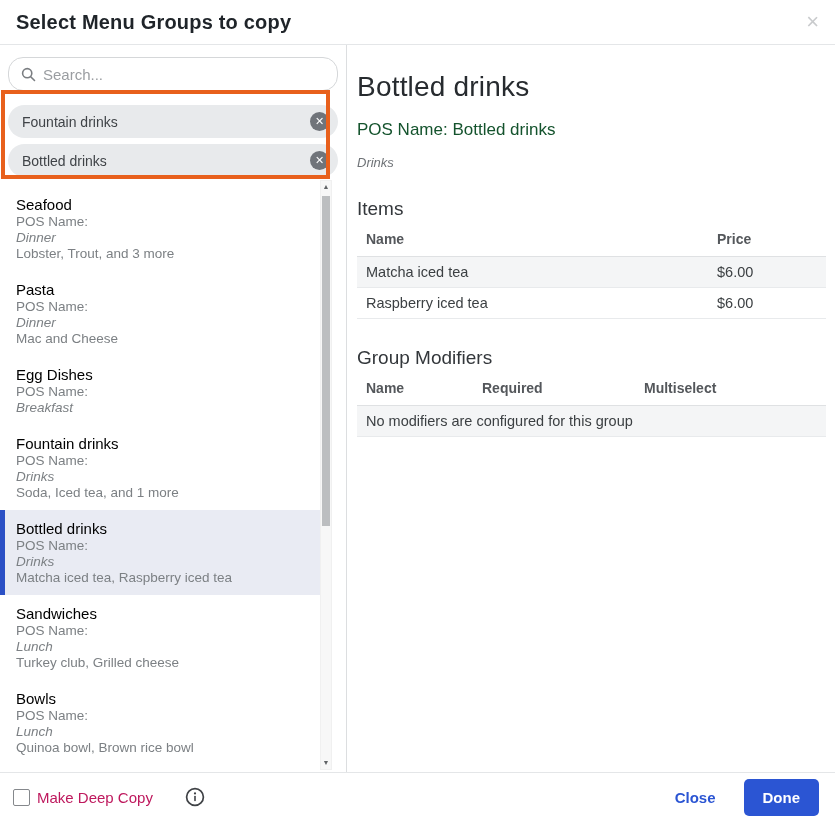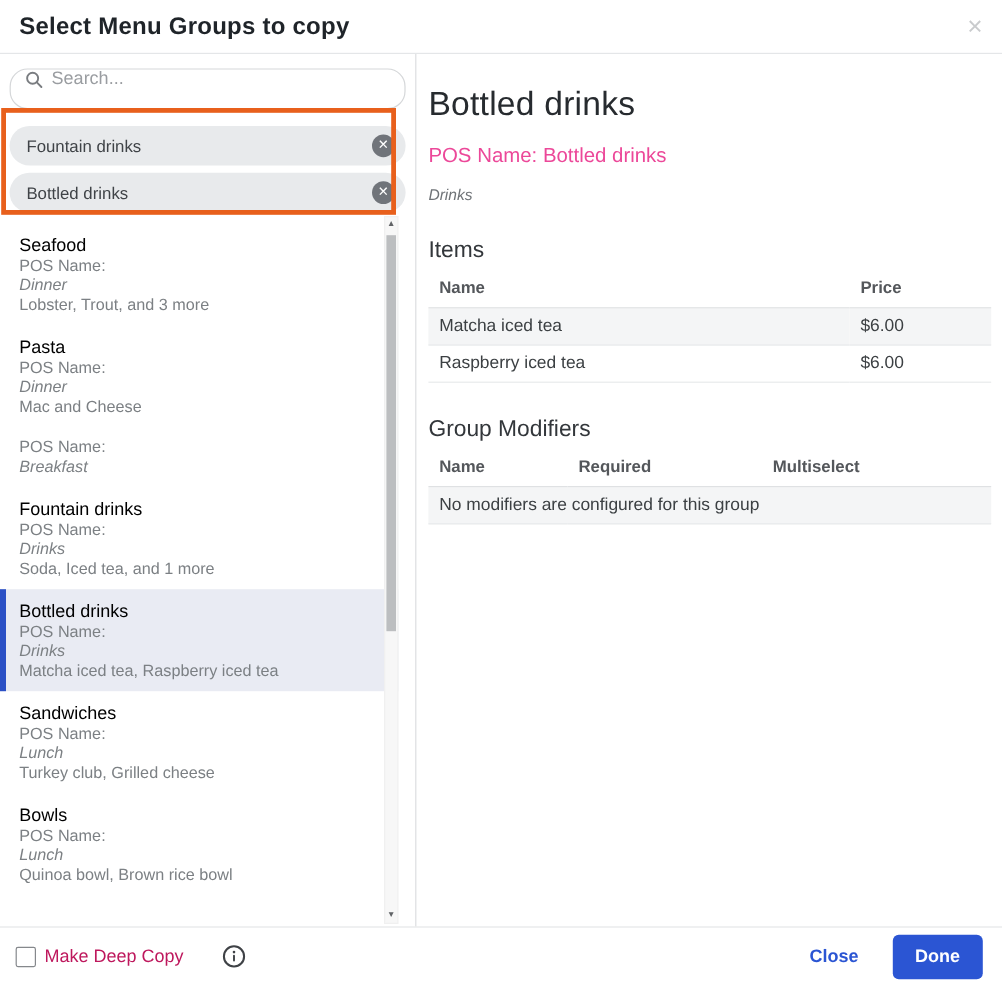--- a/index.html
+++ b/index.html
@@ -15,21 +15,21 @@
     cursor:pointer; font-weight:400; }
 
   
   .modal-body { flex:1 1 auto; display:flex; min-height:0; }
 
   
   .left-panel { width:347px; flex:0 0 347px; border-right:1px solid #dcdee0;
     position:relative; display:flex; flex-direction:column; }
   .top-controls { height:135px; flex:0 0 135px; padding:12px 8px 0; }
   .search-box { height:29px; border:1px solid #d5d7d9; border-radius:15px;
-    display:flex; align-items:flex-end; padding:16px 12px; background:#fff; }
+    display:flex; align-items:center; padding:16px 12px; background:#fff; }
   .search-box svg { flex:0 0 auto; margin-right:7px; }
   .search-input { border:none; outline:none; flex:1; font-size:15px;
     font-family:"Liberation Sans", sans-serif; color:#3b3f43; background:transparent; }
   .search-input::placeholder { color:#9a9da1; }
   .chip { height:33px; margin-top:14px; background:#e8eaec; border-radius:17px;
     display:flex; align-items:center; padding:0 9px 0 14px; }
   .chip + .chip { margin-top:6px; }
   .chip-label { font-size:14px; color:#3f4347; }
   .chip-remove { margin-left:auto; width:19px; height:19px; border-radius:50%;
     background:#70747a; color:#fff; font-size:11px; line-height:19px;
@@ -53,21 +53,21 @@
     font-size:7px; color:#606366; line-height:12px; cursor:pointer; }
   .scroll-arrow.up { top:0; }
   .scroll-arrow.down { bottom:0; }
   .scroll-thumb { position:absolute; left:1px; width:8px; top:15px; height:330px;
     background:#bcbec0; cursor:pointer; }
 
   
   .right-panel { flex:1 1 auto; padding:0 9px 0 10px; }
   .detail-title { font-size:28px; font-weight:400; color:#272b2f; margin:26px 0 0 0;
     letter-spacing:.2px; }
-  .detail-pos { font-size:17px; color:#ec4899; margin-top:17px; }
+  .detail-pos { font-size:17px; color:#14532d; margin-top:17px; }
   .detail-category { font-size:13px; color:#6f7377; font-style:italic; margin-top:15px; }
   .section-heading { font-size:19px; font-weight:400; color:#33373b; margin-top:28px; }
   table { border-collapse:collapse; width:100%; margin-top:6px; table-layout:fixed; }
   th { text-align:left; font-size:14px; font-weight:bold; color:#54575b;
     padding:5px 0 9px 9px; border-bottom:1px solid #dfe1e3; }
   td { font-size:14.5px; color:#3c4043; padding:7px 0 7px 9px;
     border-bottom:1px solid #e8eaec; }
   tr.row-alt td { background:#f4f5f6; }
   .col-name { width:351px; } .col-price { width:118px; }
   .col-mname { width:116px; } .col-req { width:162px; }
@@ -130,20 +130,21 @@
         </div>
 
         <div class="group-item">
           <div class="g-name">Pasta</div>
           <div class="g-sub">POS Name:</div>
           <div class="g-sub g-italic">Dinner</div>
           <div class="g-sub">Mac and Cheese</div>
         </div>
 
         <div class="group-item">
+          <div class="g-name">Egg Dishes</div>
           <div class="g-sub">POS Name:</div>
           <div class="g-sub g-italic">Breakfast</div>
         </div>
 
         <div class="group-item">
           <div class="g-name">Fountain drinks</div>
           <div class="g-sub">POS Name:</div>
           <div class="g-sub g-italic">Drinks</div>
           <div class="g-sub">Soda, Iced tea, and 1 more</div>
         </div>

